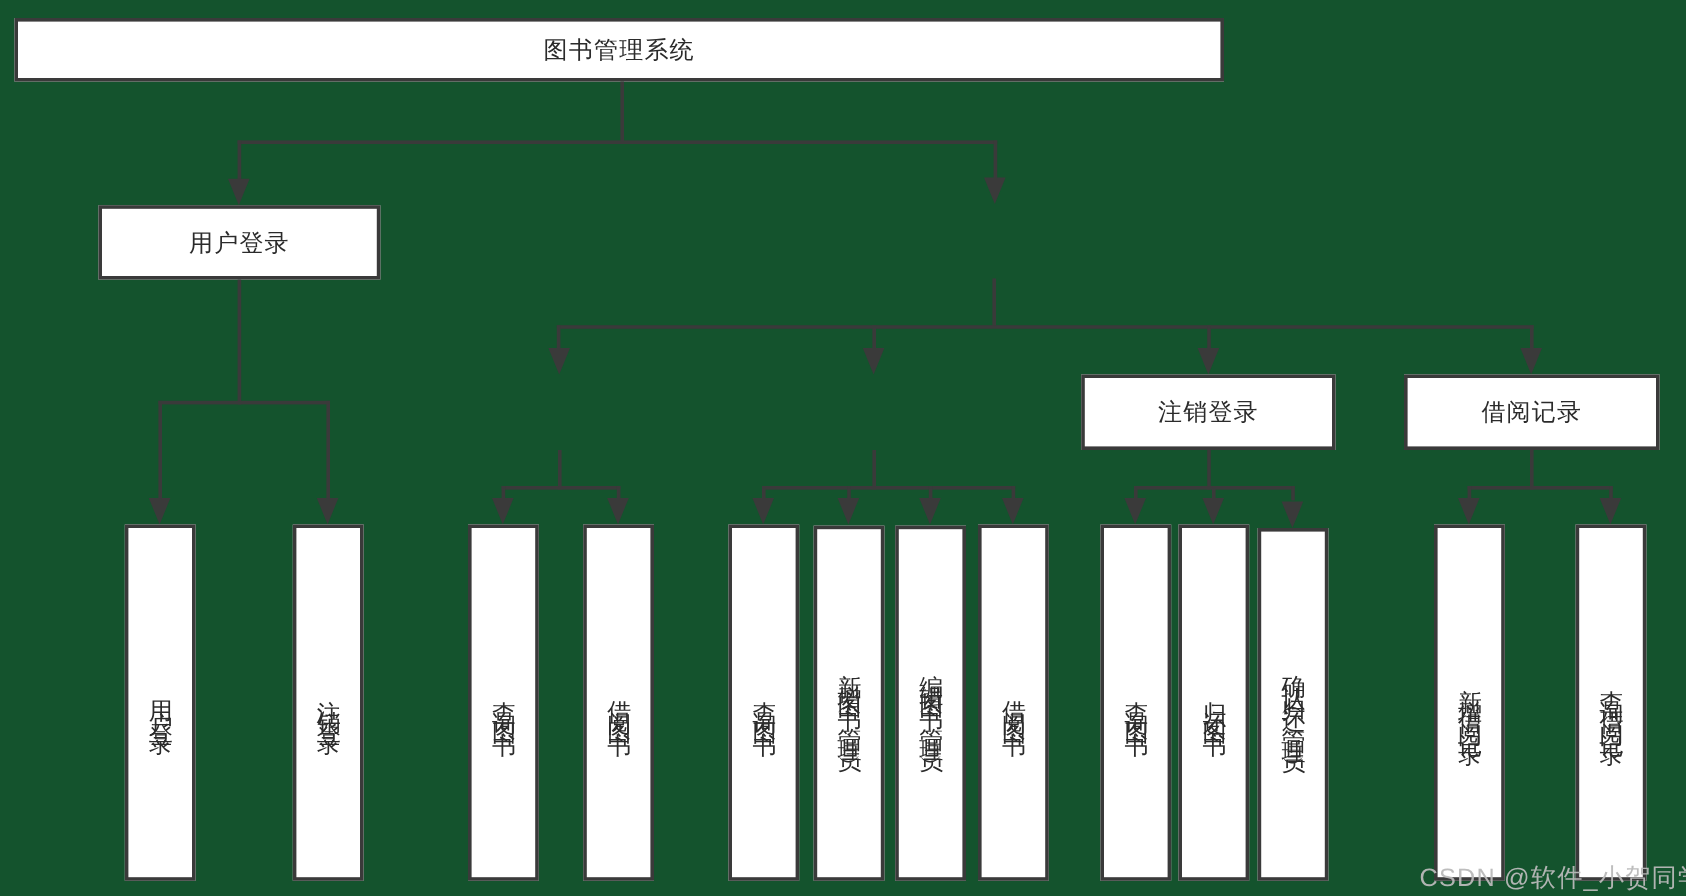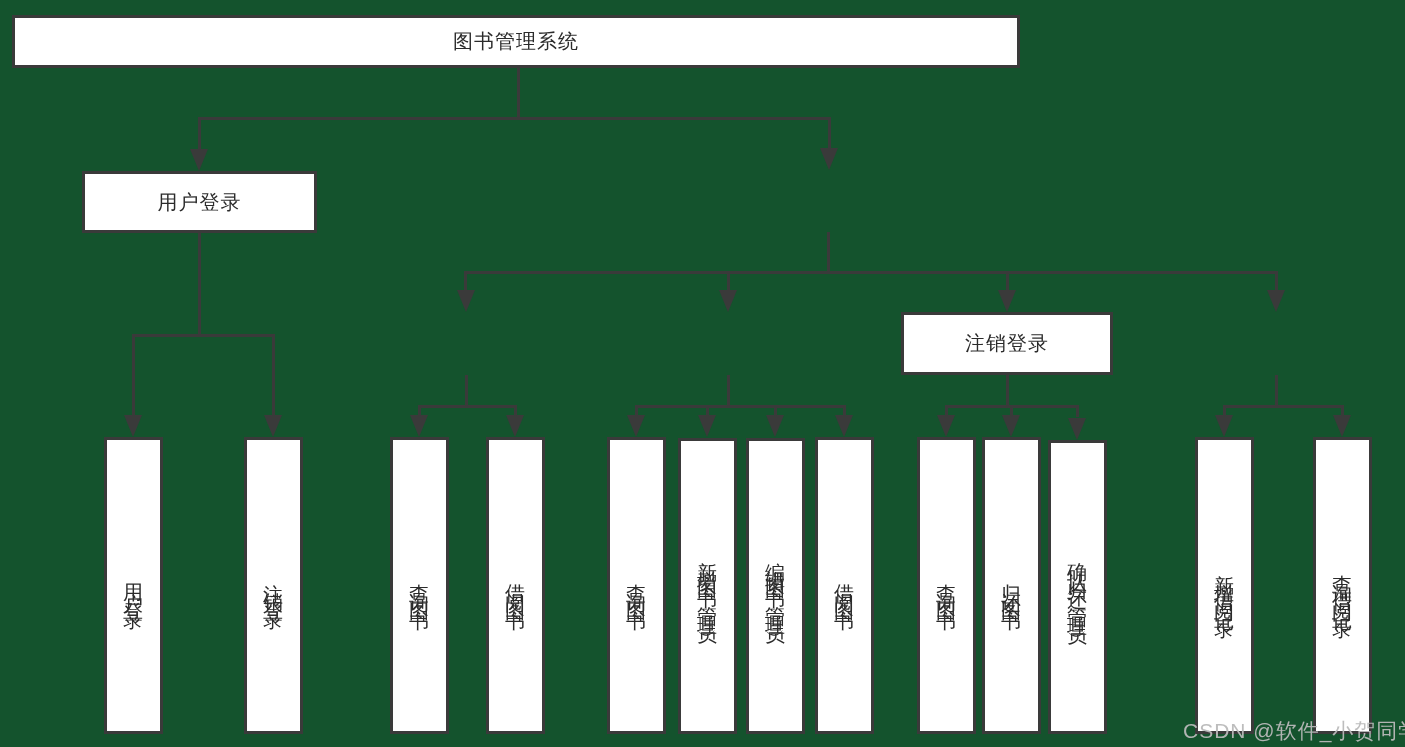--- a/index.html
+++ b/index.html
@@ -66,20 +66,23 @@
   <div class="arrow" style="left:457px;top:290px;"></div>
   <div class="vline" style="left:727px;top:271px;height:20px;"></div>
   <div class="arrow" style="left:719px;top:290px;"></div>
   <div class="vline" style="left:1006px;top:271px;height:20px;"></div>
   <div class="arrow" style="left:998px;top:290px;"></div>
   <div class="vline" style="left:1275px;top:271px;height:20px;"></div>
   <div class="arrow" style="left:1267px;top:290px;"></div>
 
   <div class="node" style="left:901px;top:312px;width:212px;height:63px;">
     <span>注销登录</span>
+  </div>
+  <div class="node" style="left:1170px;top:312px;width:213px;height:63px;">
+    <span>借阅记录</span>
   </div>
 
   <div class="vline" style="left:465px;top:375px;height:33px;"></div>
   <div class="hline" style="left:418px;top:405px;width:99px;"></div>
   <div class="vline" style="left:418px;top:405px;height:12px;"></div>
   <div class="arrow" style="left:410px;top:415px;"></div>
   <div class="vline" style="left:514px;top:405px;height:12px;"></div>
   <div class="arrow" style="left:506px;top:415px;"></div>
 
   <div class="vline" style="left:727px;top:375px;height:33px;"></div>

